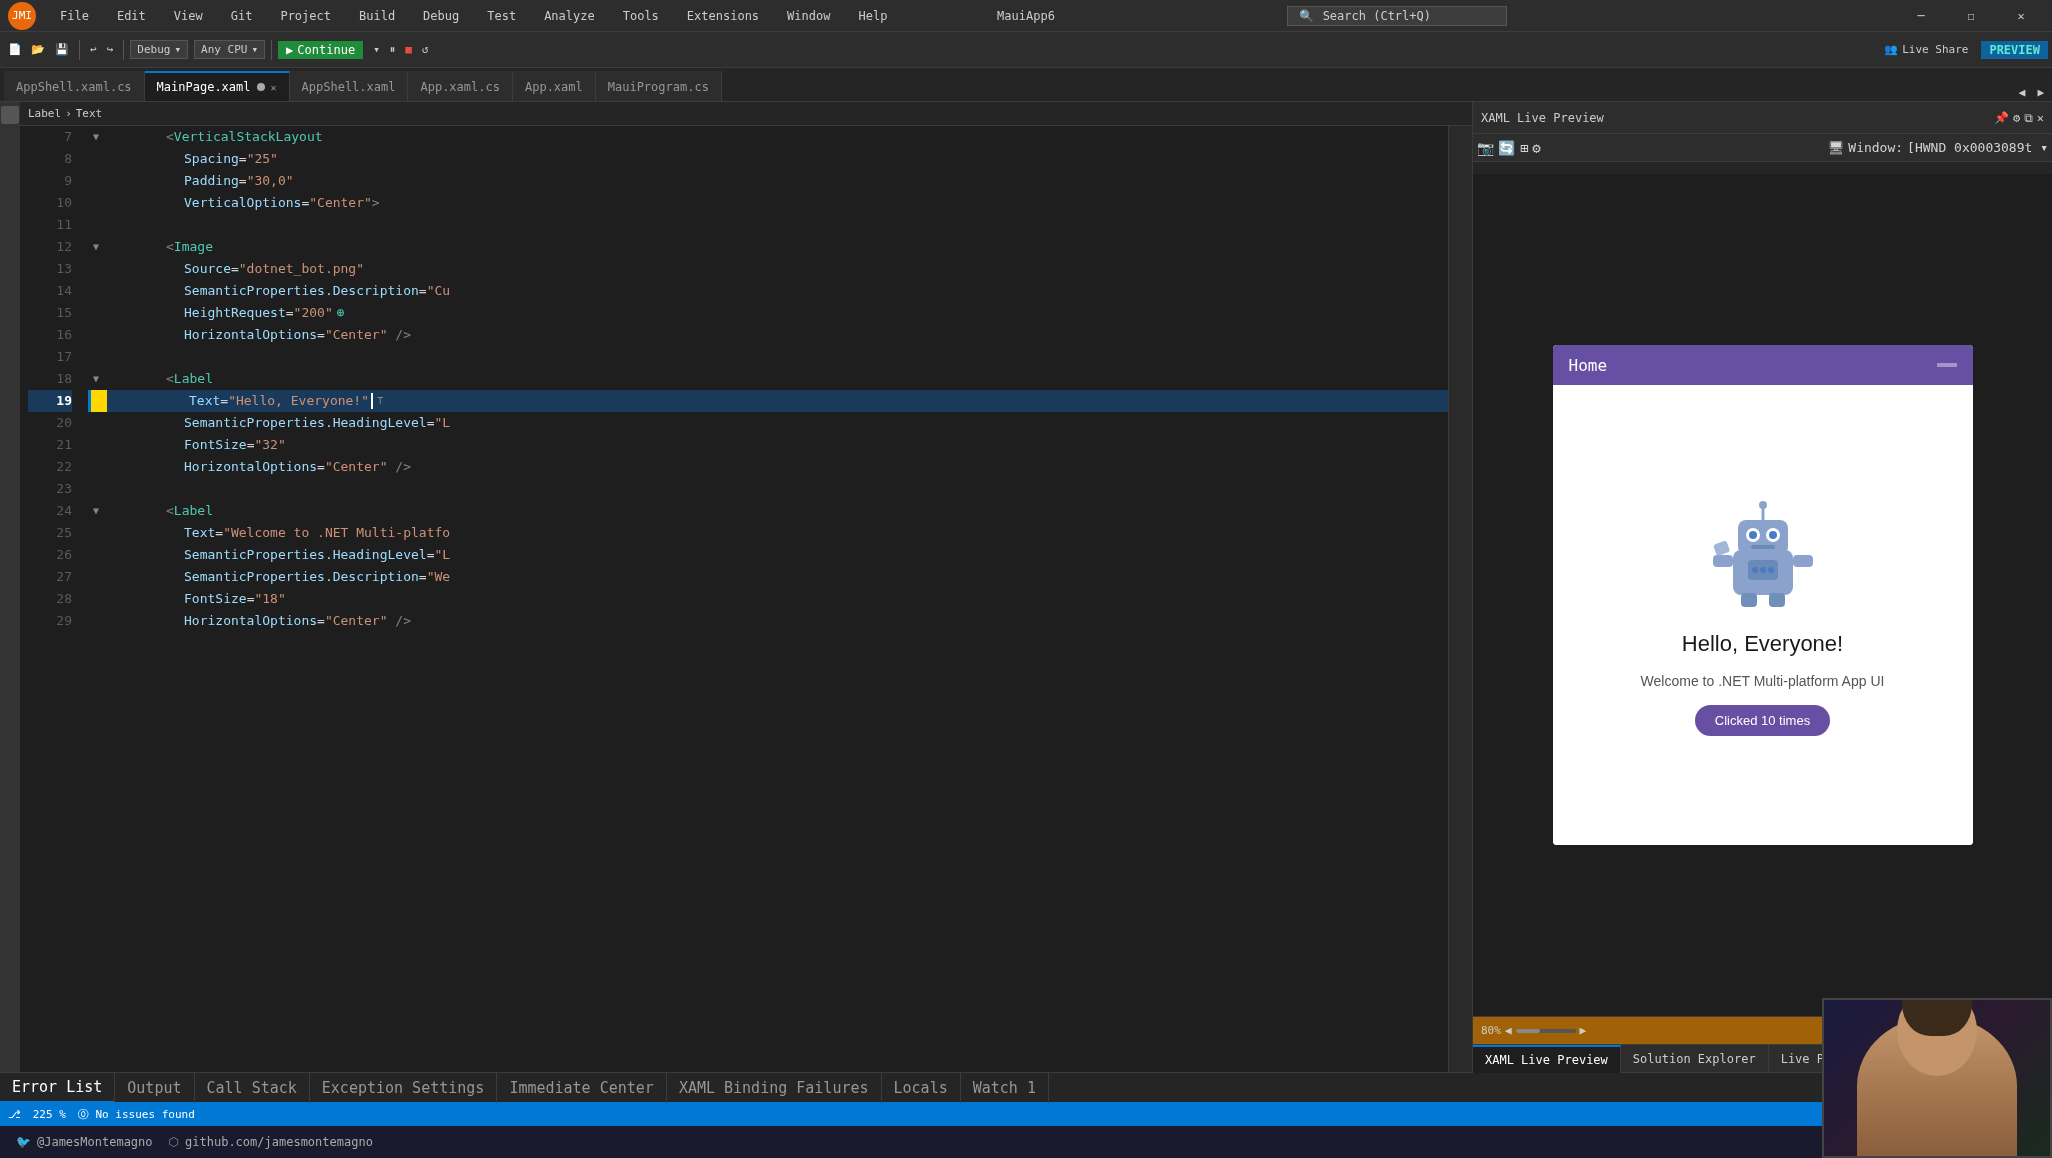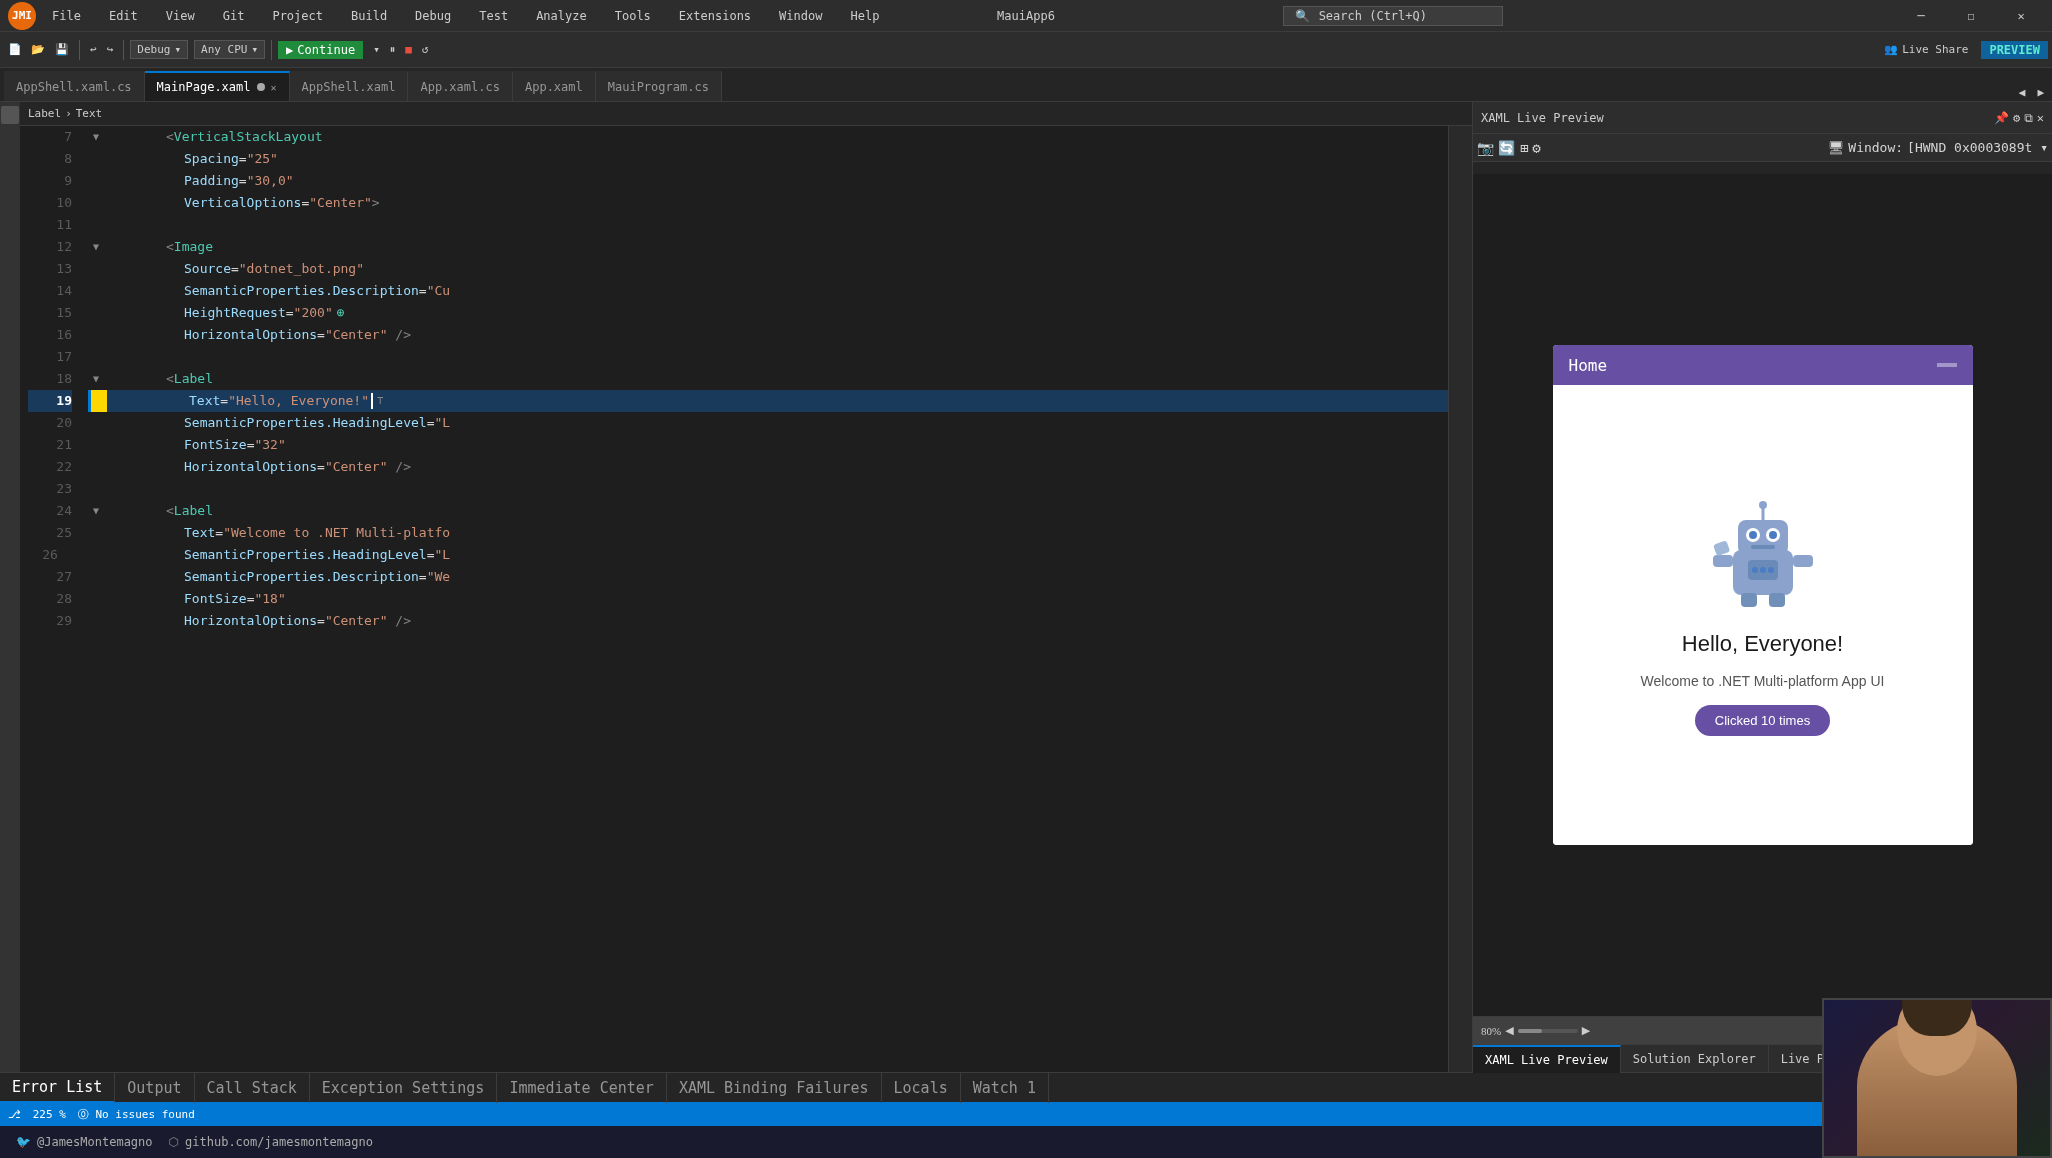--- a/index.html
+++ b/index.html
@@ -23,24 +23,24 @@
       border-bottom: 1px solid #3c3c3c;
     }
     .title-bar-logo {
       width: 28px;
       height: 28px;
       background: #e8690b;
       border-radius: 50%;
       display: flex;
       align-items: center;
       justify-content: center;
-      font-weight: bold;
+      font-weight: normal;
       font-size: 11px;
       color: white;
-      margin-right: 8px;
+      margin-right: 16px;
     }
     .title-bar-menus {
       display: flex;
       gap: 12px;
     }
     .title-bar-menu-item {
       padding: 2px 8px;
       font-size: 12px;
       color: #cccccc;
       cursor: pointer;
@@ -340,29 +340,28 @@
     .phone-btn {
       background: #6750a4;
       color: white;
       padding: 8px 20px;
       border-radius: 20px;
       font-size: 13px;
       font-family: Arial, sans-serif;
     }
     .preview-zoom-bar {
       height: 28px;
-      background: #404040;
+      background: #a16207;
       display: flex;
       align-items: center;
       padding: 0 8px;
       font-size: 11px;
       color: #ccc;
       border-top: 1px solid #3c3c3c;
       gap: 4px;
-      font-family: Liberation Serif, serif;
     }
     .tab-strip-bottom {
       height: 28px;
       background: #2d2d2d;
       display: flex;
       align-items: center;
       border-top: 1px solid #3c3c3c;
     }
     .tab-bottom {
       padding: 0 12px;
@@ -592,21 +591,21 @@
         <div style="line-height:22px;">16</div>
         <div style="line-height:22px;">17</div>
         <div style="line-height:22px;">18</div>
         <div style="line-height:22px;background:#1a3a5c;color:#fff;font-weight:bold;">19</div>
         <div style="line-height:22px;">20</div>
         <div style="line-height:22px;">21</div>
         <div style="line-height:22px;">22</div>
         <div style="line-height:22px;">23</div>
         <div style="line-height:22px;">24</div>
         <div style="line-height:22px;">25</div>
-        <div style="line-height:22px;text-align:center;">26</div>
+        <div style="line-height:22px;">26</div>
         <div style="line-height:22px;">27</div>
         <div style="line-height:22px;">28</div>
         <div style="line-height:22px;">29</div>
       </div>
       <div class="code-lines">
 
         <div class="code-line">
           <span class="fold-icon">▼</span>
           <span style="margin-right:60px;"></span>
           <span class="xml-bracket">&lt;</span><span class="xml-tag">VerticalStackLayout</span>

